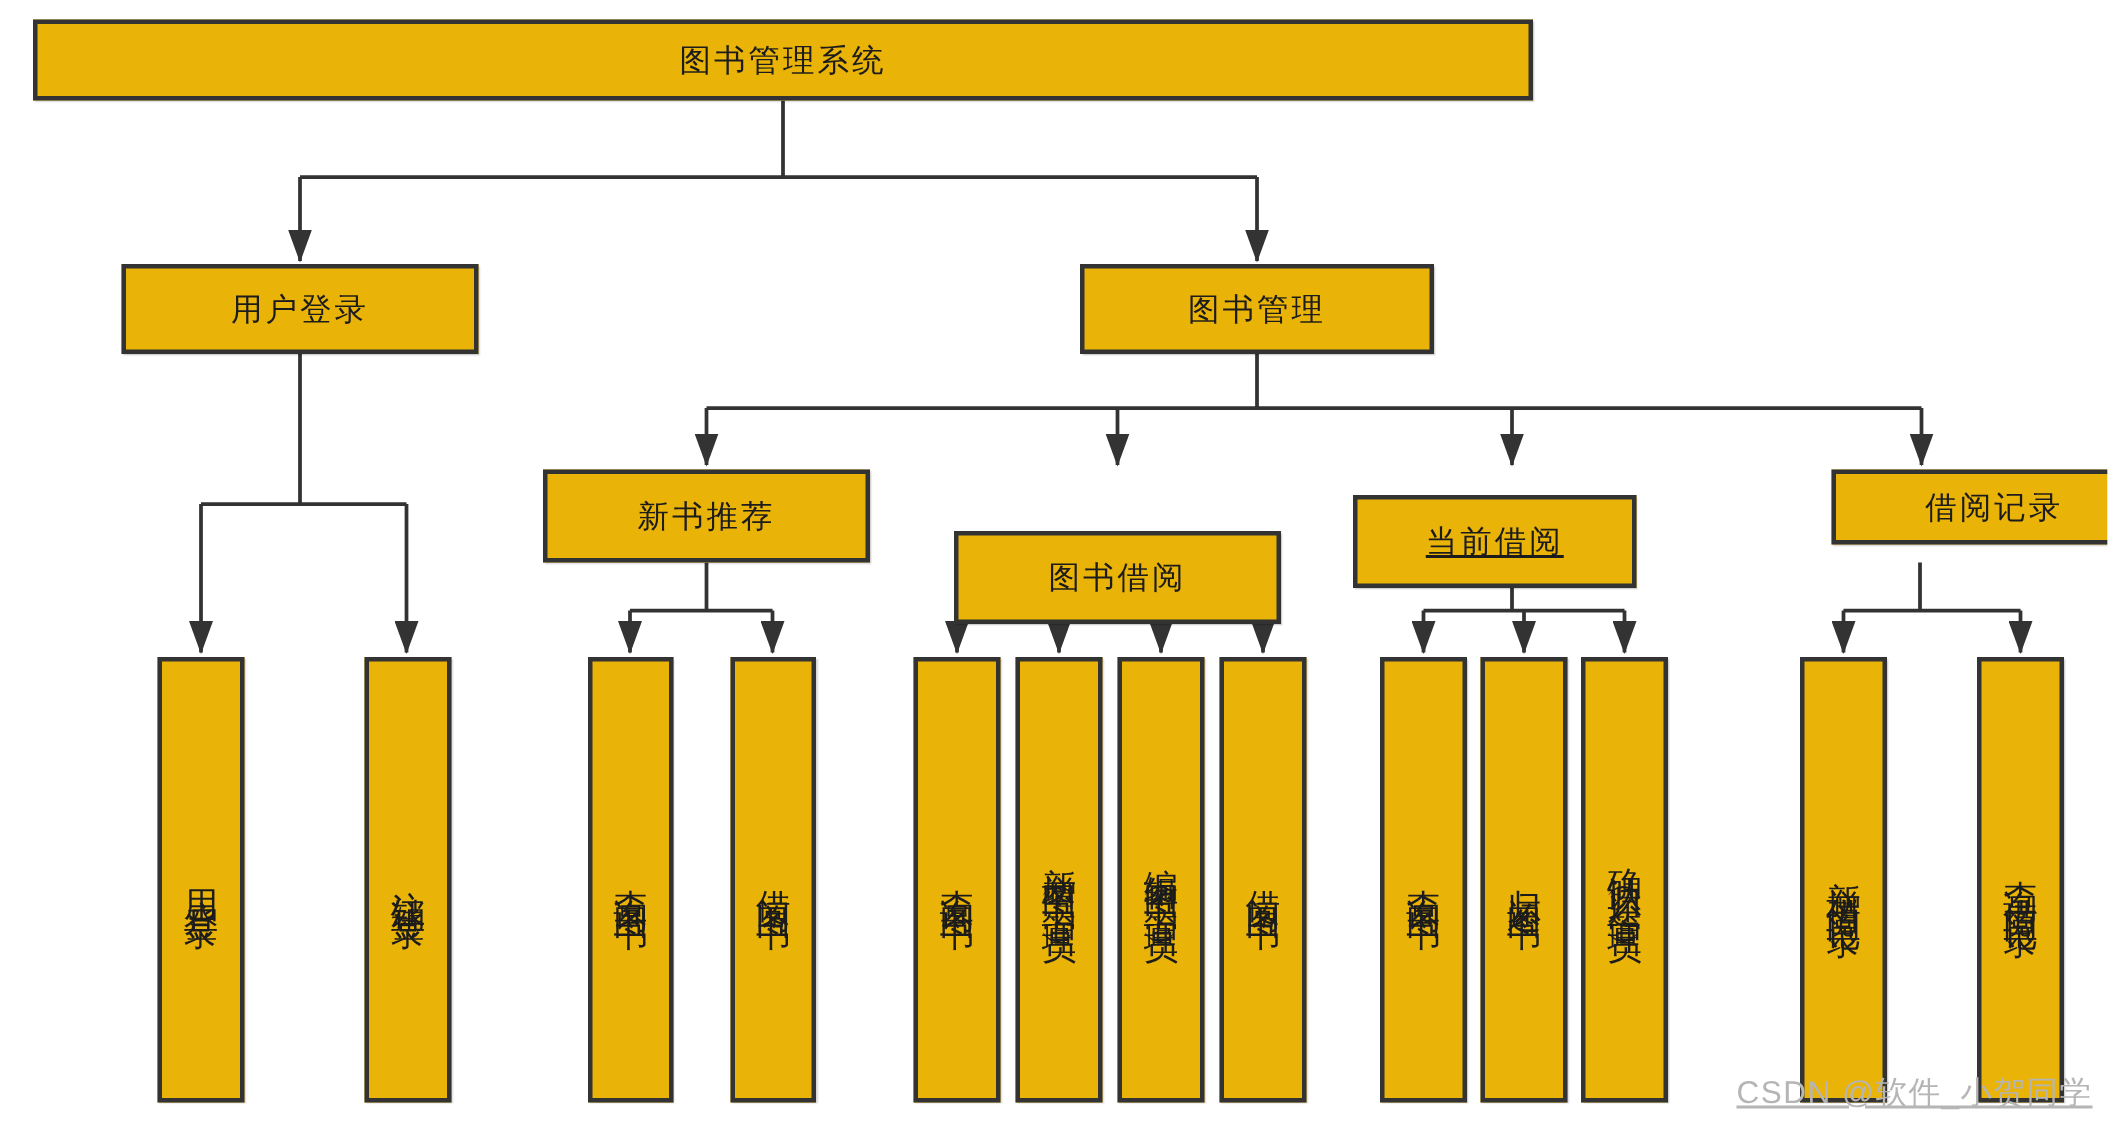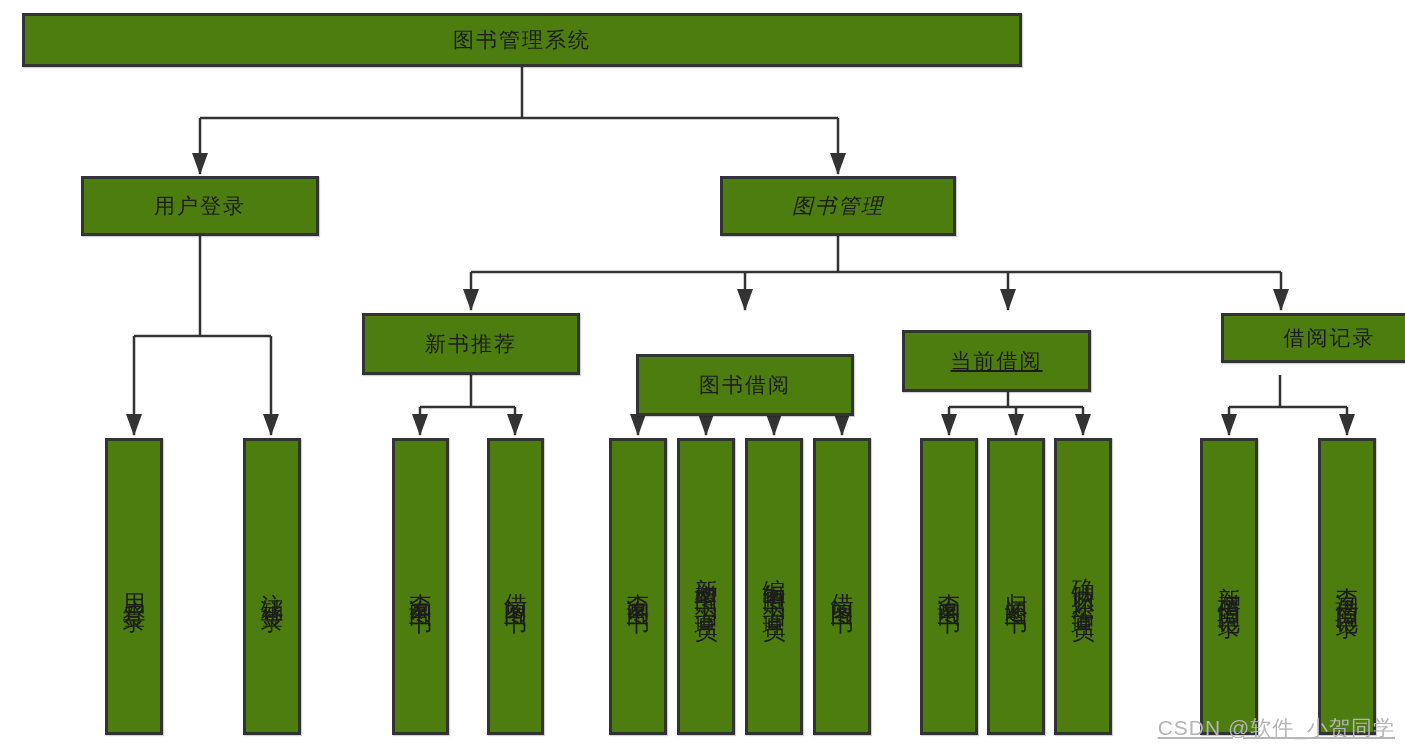--- a/index.html
+++ b/index.html
@@ -17,21 +17,21 @@
   }
   #wires {
     position: absolute;
     left: 0; top: 0;
     width: 1405px; height: 747px;
     z-index: 1;
   }
   .box {
     position: absolute;
     box-sizing: border-box;
-    background: #4d7c0f;
+    background: #eab308;
     border: 3px solid #333333;
     box-shadow: 1px 1px 1px rgba(0,0,0,0.18);
     display: flex;
     align-items: center;
     justify-content: center;
     color: #1c1c1c;
     z-index: 2;
   }
   .h-box {
     font-size: 21px;
@@ -102,21 +102,21 @@
       <path d="M1083,407 V435" marker-end="url(#arrowhead)"></path>
 
       <path d="M1229,407 V435" marker-end="url(#arrowhead)"></path>
       <path d="M1347,407 V435" marker-end="url(#arrowhead)"></path>
     </g>
   </svg>
 
   <div class="box h-box" style="left:22px; top:13px; width:1000px; height:54px;">图书管理系统</div>
 
   <div class="box h-box" style="left:81px; top:176px; width:238px; height:60px;">用户登录</div>
-  <div class="box h-box" style="left:720px; top:176px; width:236px; height:60px;font-style:italic;">图书管理</div>
+  <div class="box h-box" style="left:720px; top:176px; width:236px; height:60px;">图书管理</div>
 
   <div class="box h-box" style="left:362px; top:313px; width:218px; height:62px;">新书推荐</div>
   <div class="box h-box" style="left:636px; top:313px; width:218px; height:62px;margin-top:41px;">图书借阅</div>
   <div class="box h-box" style="left:902px; top:330px; width:189px; height:62px;text-decoration:underline;">当前借阅</div>
   <div class="box h-box" style="left:1221px; top:313px; width:217px; height:50px;">借阅记录</div>
 
   <div class="box v-box" style="left:105px; top:438px; width:58px; height:297px;">用户登录</div>
   <div class="box v-box" style="left:243px; top:438px; width:58px; height:297px;">注销登录</div>
 
   <div class="box v-box" style="left:392px; top:438px; width:57px; height:297px;">查询图书</div>

